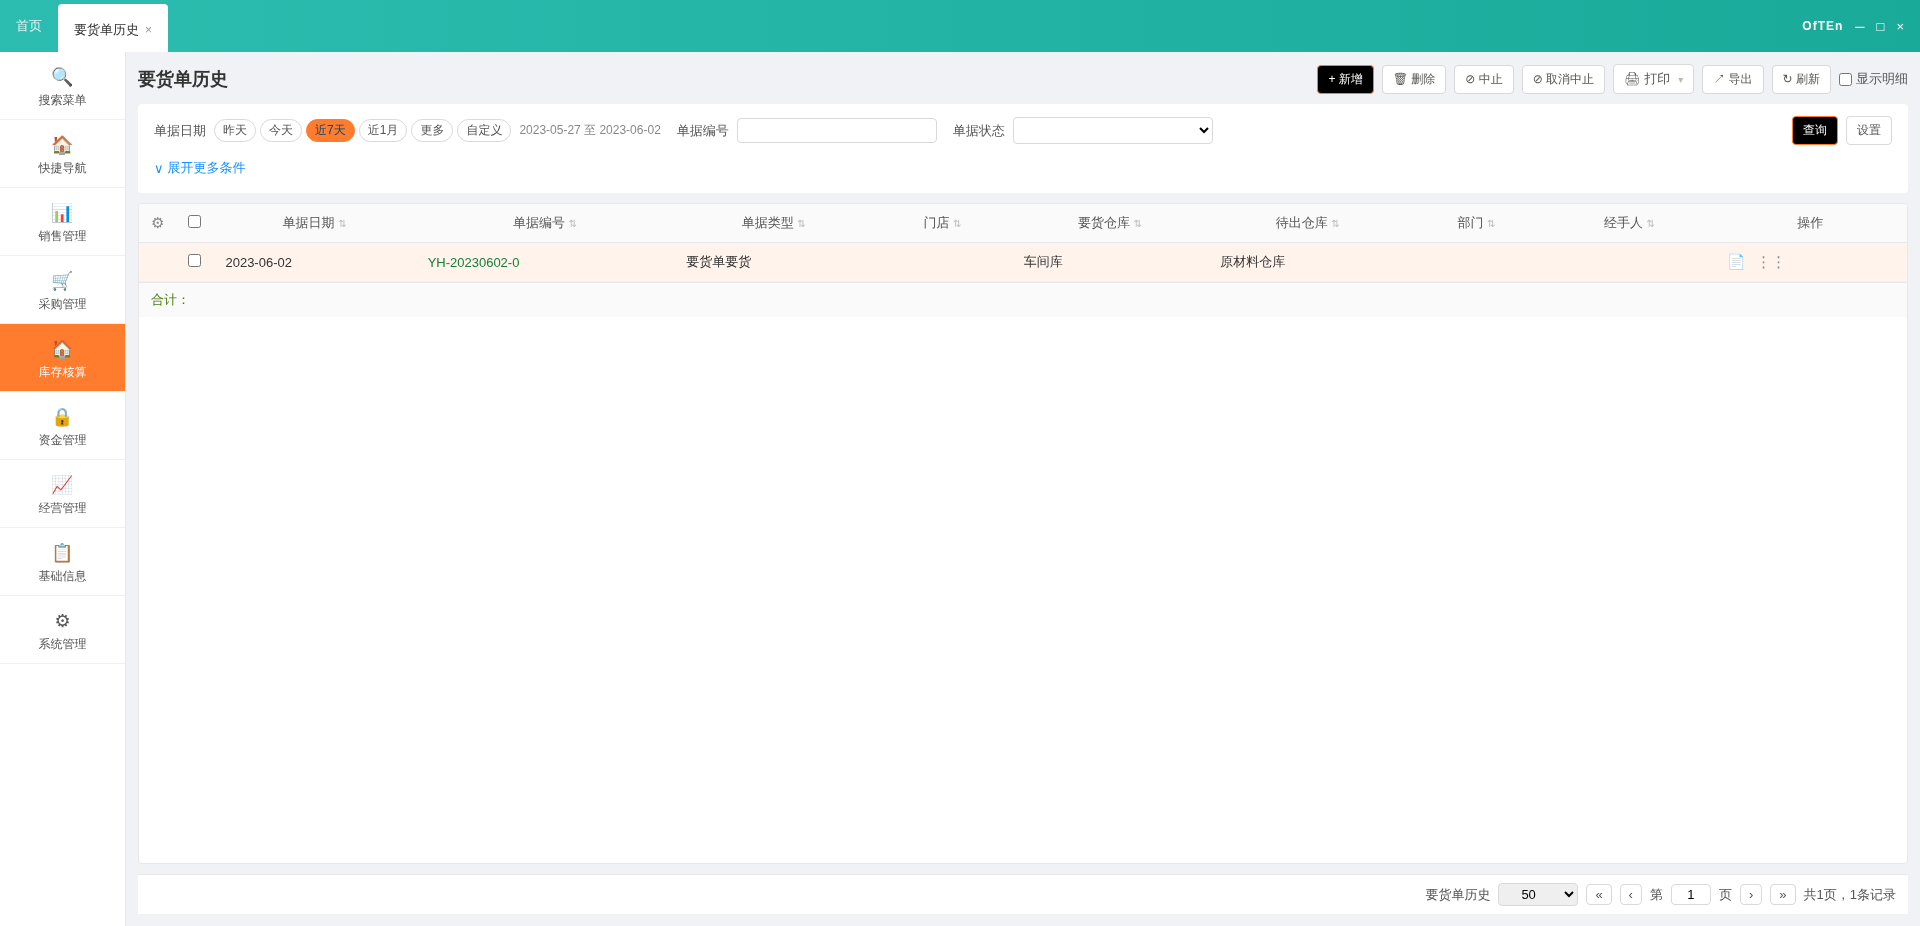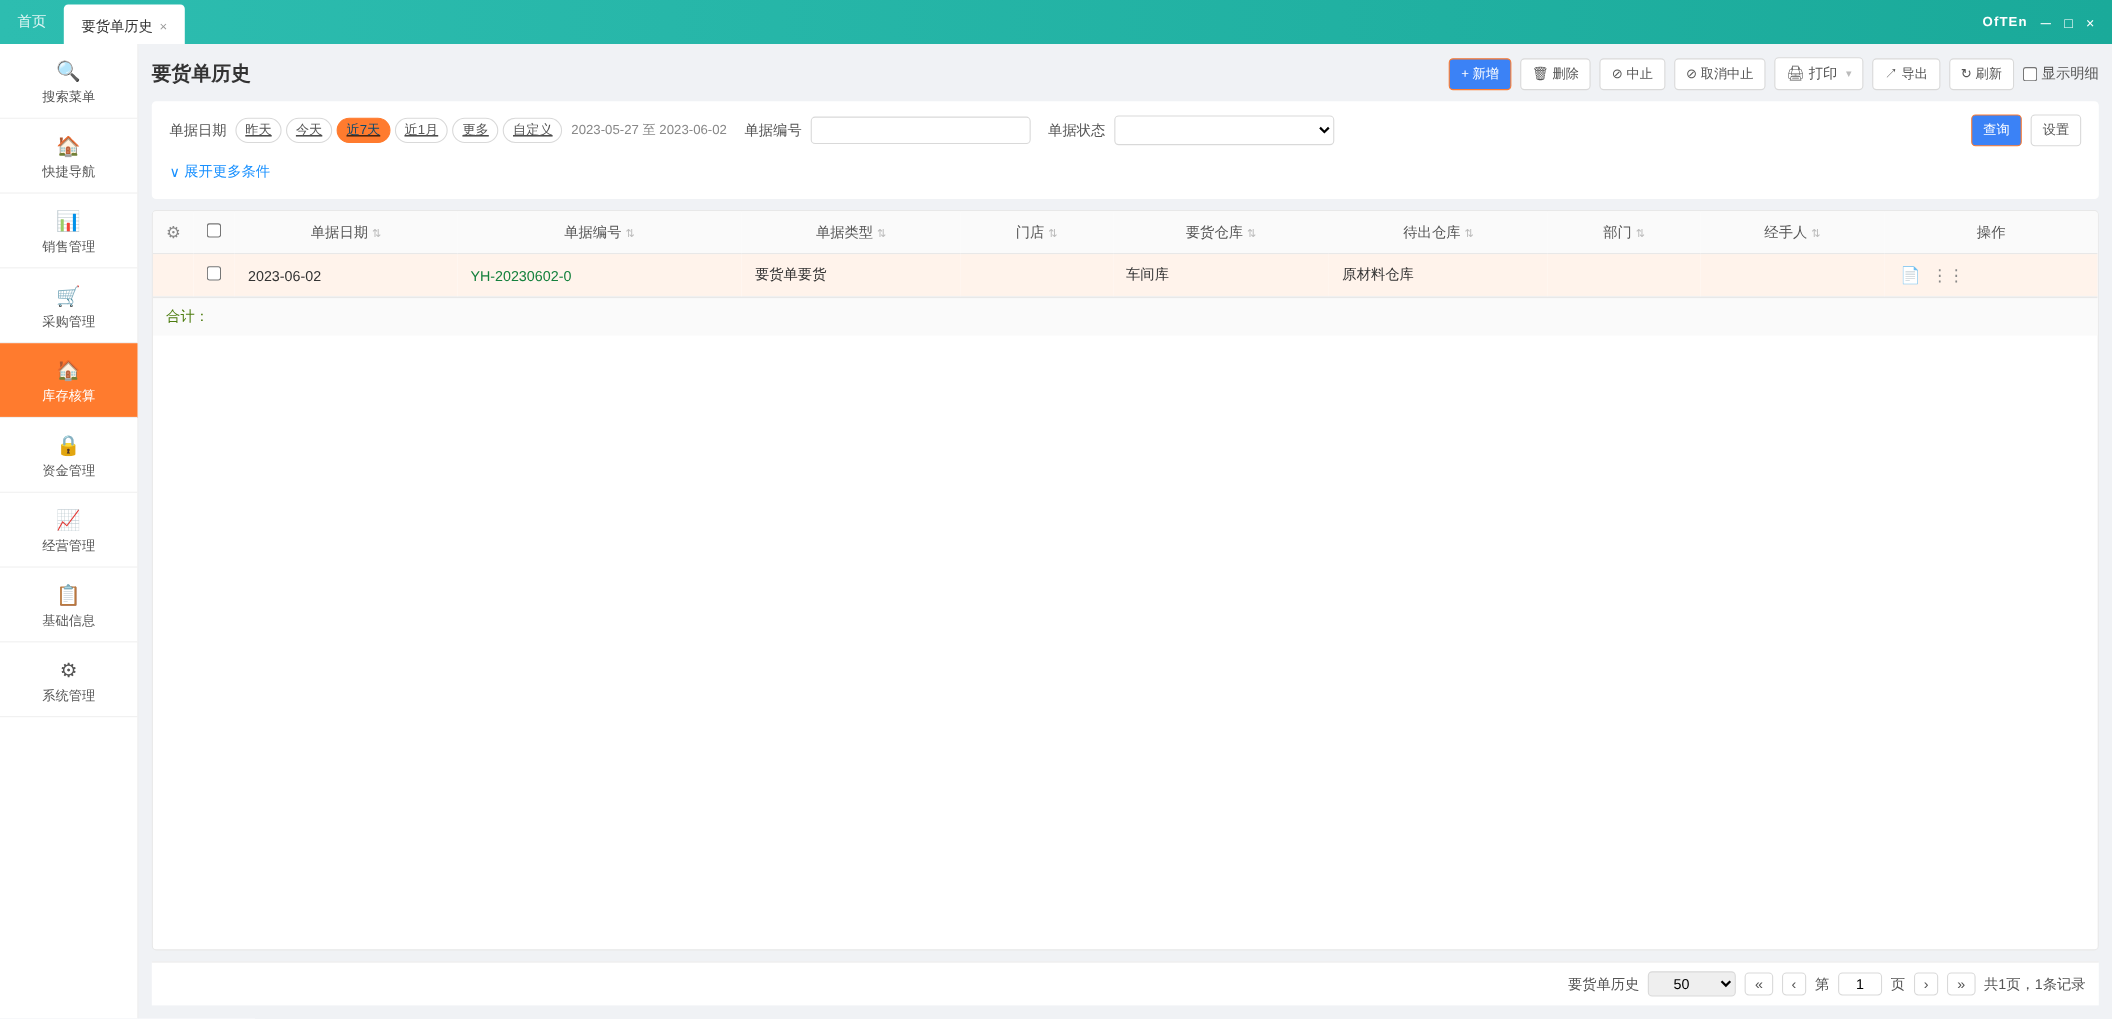--- a/index.html
+++ b/index.html
@@ -1,20 +1,20 @@
 <!DOCTYPE html>
 <html><head>
   <meta charset="utf-8">
   <style>
     * { box-sizing: border-box; margin: 0; padding: 0; font-family: 'Microsoft YaHei', Arial, sans-serif; font-size: 13px; }
     body { display: flex; flex-direction: column; height: 926px; overflow: hidden; background: #f0f2f5; }
 
     
     .top-bar {
-      height: 40px;
+      height: 52px;
       background: linear-gradient(90deg, #2dbdb0 0%, #1aaa9a 100%);
       display: flex;
       align-items: center;
       padding: 0 0 0 0;
       flex-shrink: 0;
     }
     .top-bar-tabs {
       display: flex;
       align-items: stretch;
       height: 100%;
@@ -123,21 +123,21 @@
       padding: 5px 10px;
       border: 1px solid #d9d9d9;
       background: #fff;
       border-radius: 4px;
       cursor: pointer;
       color: #555;
       font-size: 12px;
       white-space: nowrap;
     }
     .toolbar-btn.primary {
-      background: #3b82f6;
+      background: #000000;
       border-color: #ff7b2e;
       color: #fff;
     }
     .display-detail-check {
       display: flex;
       align-items: center;
       gap: 4px;
       font-size: 12px;
       color: #555;
     }
@@ -163,21 +163,20 @@
       gap: 8px;
     }
     .filter-label {
       color: #555;
       white-space: nowrap;
       font-size: 13px;
     }
     .filter-date-btns {
       display: flex;
       gap: 4px;
-      text-decoration: underline;
     }
     .date-btn {
       padding: 2px 8px;
       border: 1px solid #d9d9d9;
       background: #fff;
       border-radius: 12px;
       cursor: pointer;
       font-size: 12px;
       color: #555;
     }

